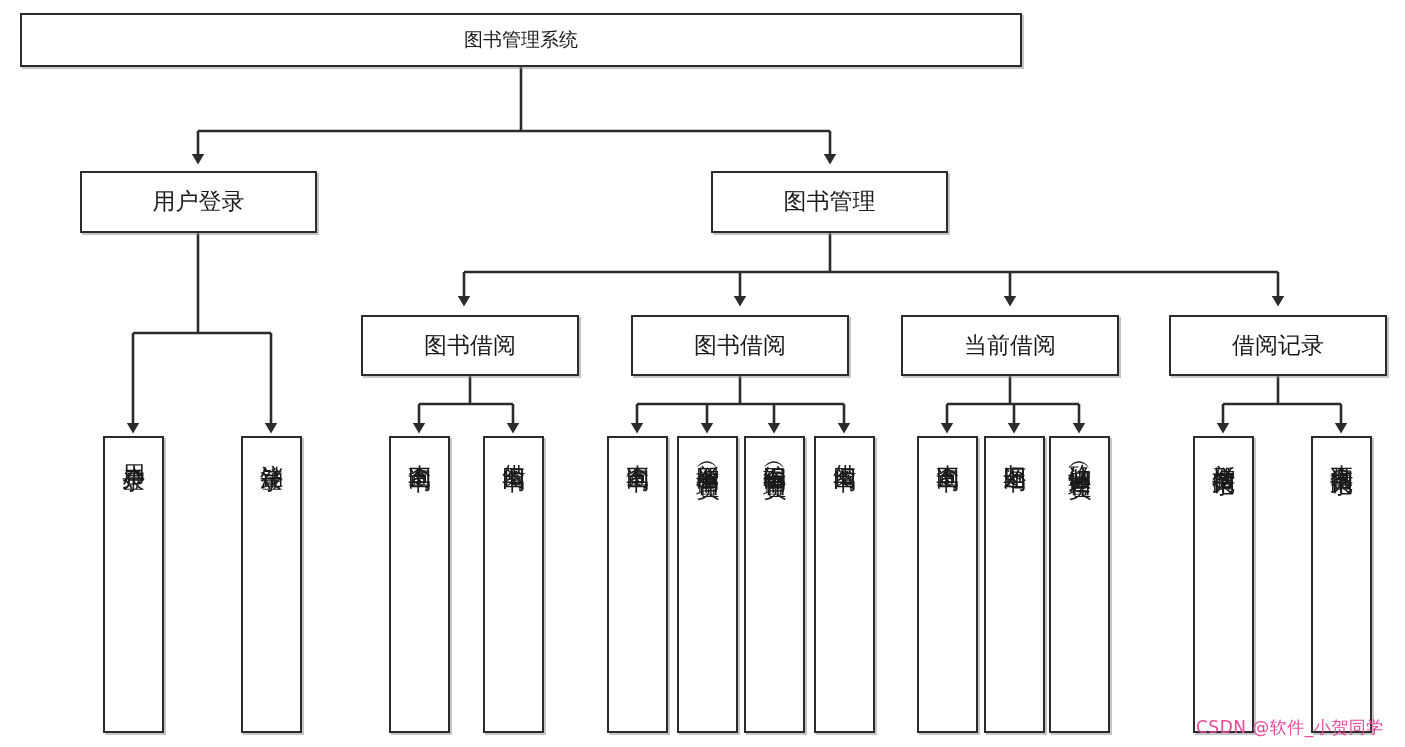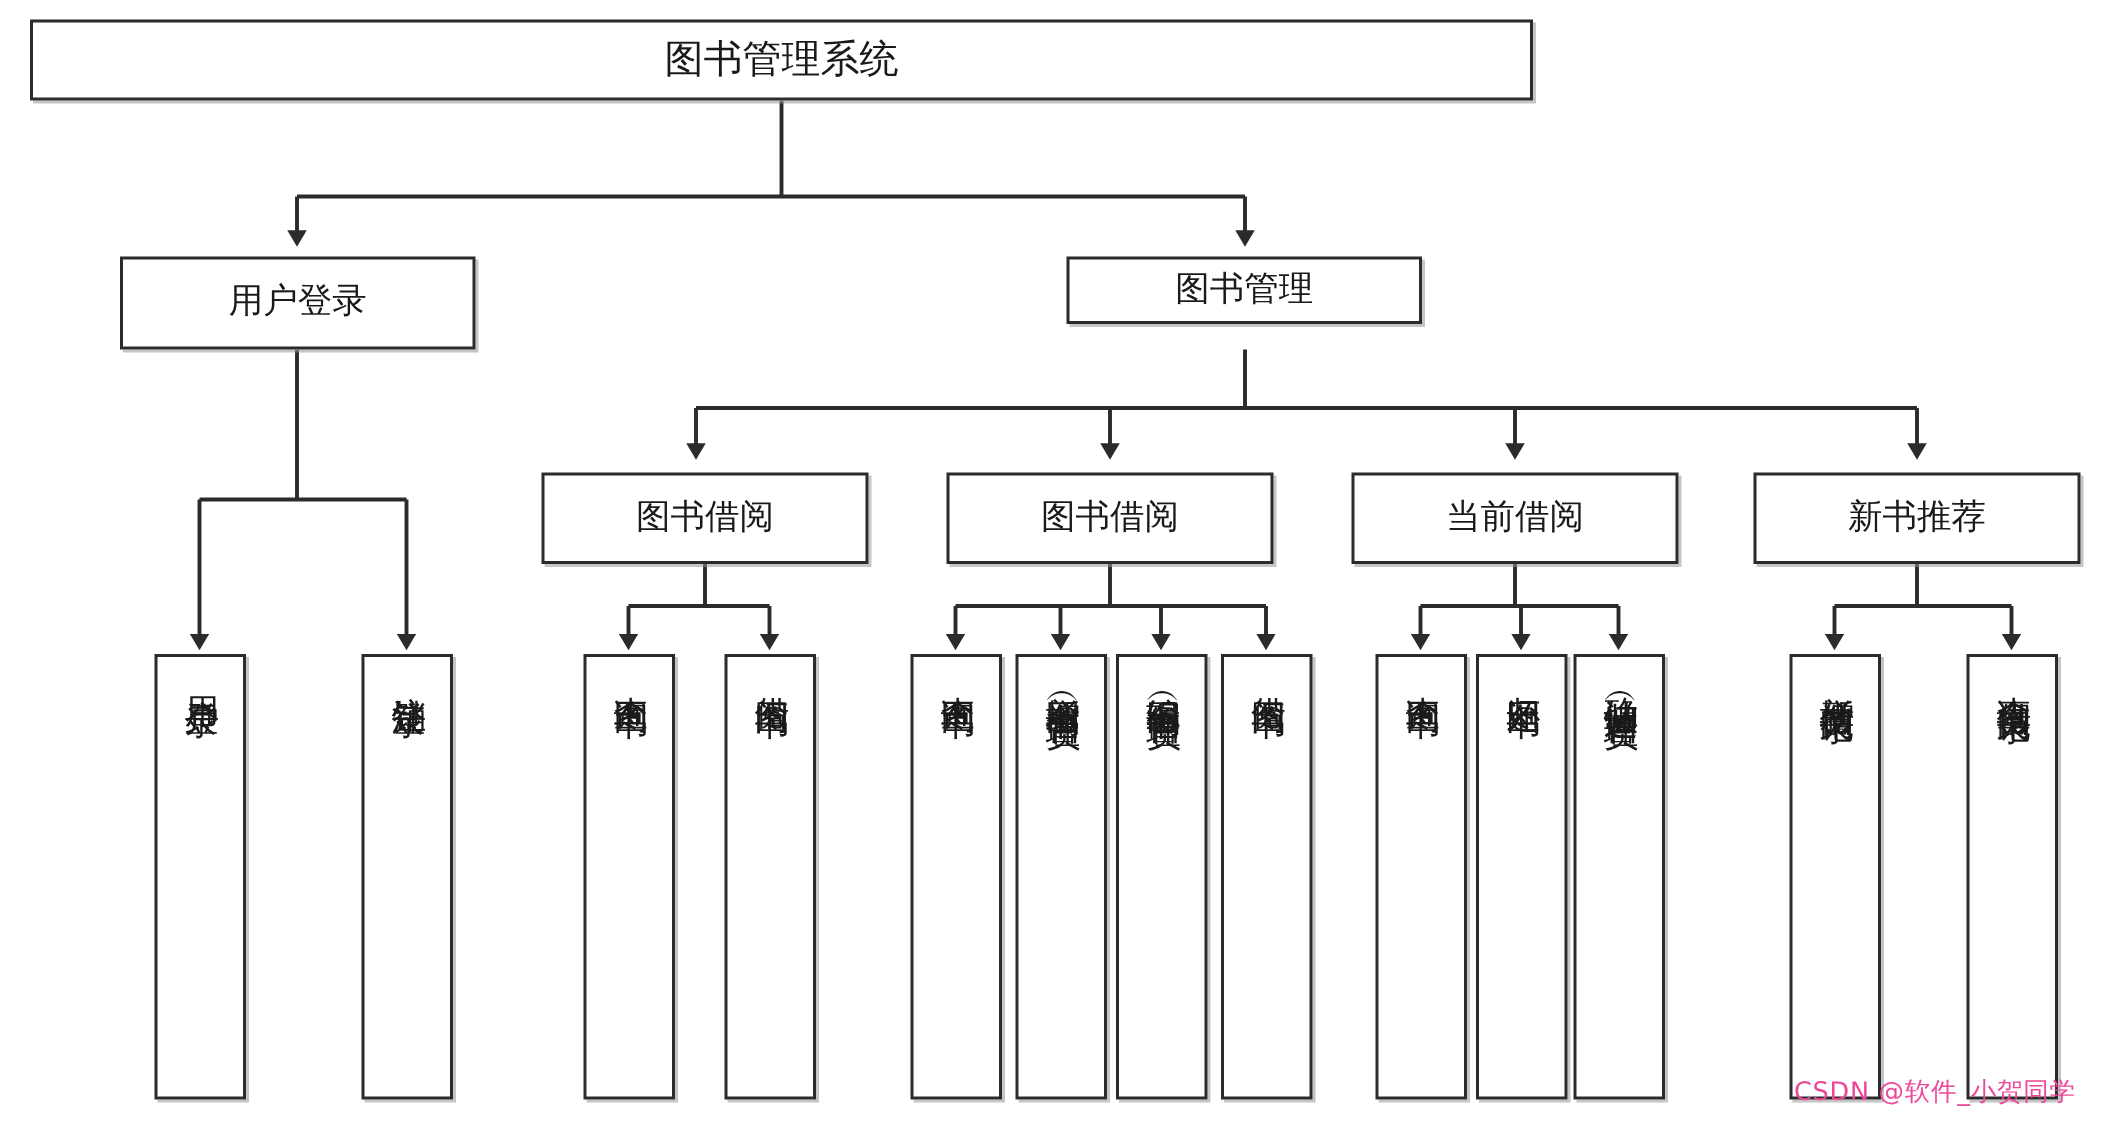--- a/index.html
+++ b/index.html
@@ -38,21 +38,21 @@
   }
   .node .label {
     text-align: center;
     line-height: 1.18;
     white-space: nowrap;
   }
   .node.h .label {
     font-size: 23px;
   }
   .node.root .label {
-    font-size: 26px;
+    font-size: 19px;
     font-family: Liberation Serif, serif;
   }
   .node.v {
     align-items: flex-start;
     justify-content: center;
     padding-top: 8px;
   }
   .node.v .label {
     writing-mode: vertical-rl;
     text-orientation: upright;
@@ -124,35 +124,35 @@
     </g>
   </svg>
 
   <div class="node root h" style="left:20px; top:13px; width:1002px; height:54px;">
     <span class="label">图书管理系统</span>
   </div>
 
   <div class="node h" style="left:80px; top:171px; width:237px; height:62px;">
     <span class="label">用户登录</span>
   </div>
-  <div class="node h" style="left:711px; top:171px; width:237px; height:45px;">
+  <div class="node h" style="left:711px; top:171px; width:237px; height:62px;">
     <span class="label">图书管理</span>
   </div>
 
   <div class="node h" style="left:361px; top:315px; width:218px; height:61px;">
     <span class="label">图书借阅</span>
   </div>
   <div class="node h" style="left:631px; top:315px; width:218px; height:61px;">
     <span class="label">图书借阅</span>
   </div>
   <div class="node h" style="left:901px; top:315px; width:218px; height:61px;">
     <span class="label">当前借阅</span>
   </div>
   <div class="node h" style="left:1169px; top:315px; width:218px; height:61px;">
-    <span class="label">新书推荐</span>
+    <span class="label">借阅记录</span>
   </div>
 
   <div class="node v" style="left:103px; top:436px; width:61px; height:297px;">
     <span class="label">用户登录</span>
   </div>
   <div class="node v" style="left:241px; top:436px; width:61px; height:297px;">
     <span class="label">注销登录</span>
   </div>
 
   <div class="node v" style="left:389px; top:436px; width:61px; height:297px;">

